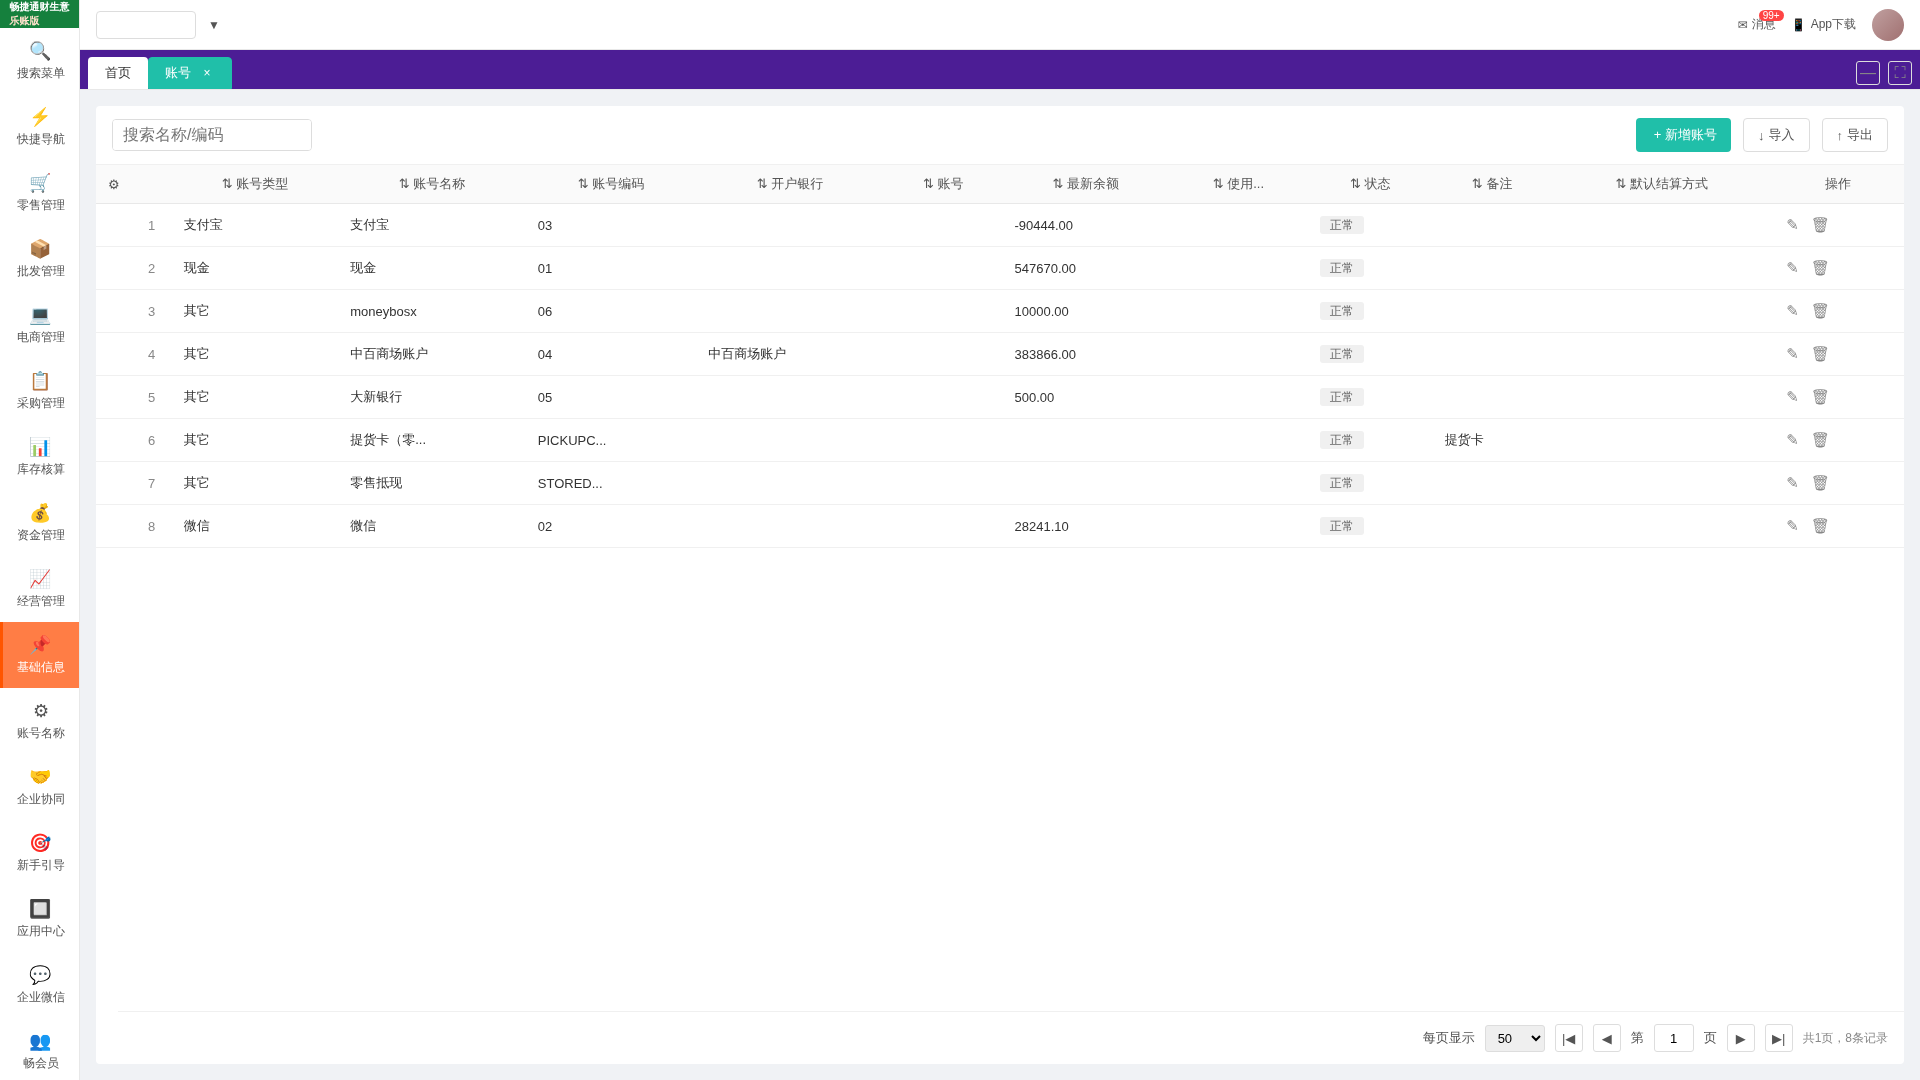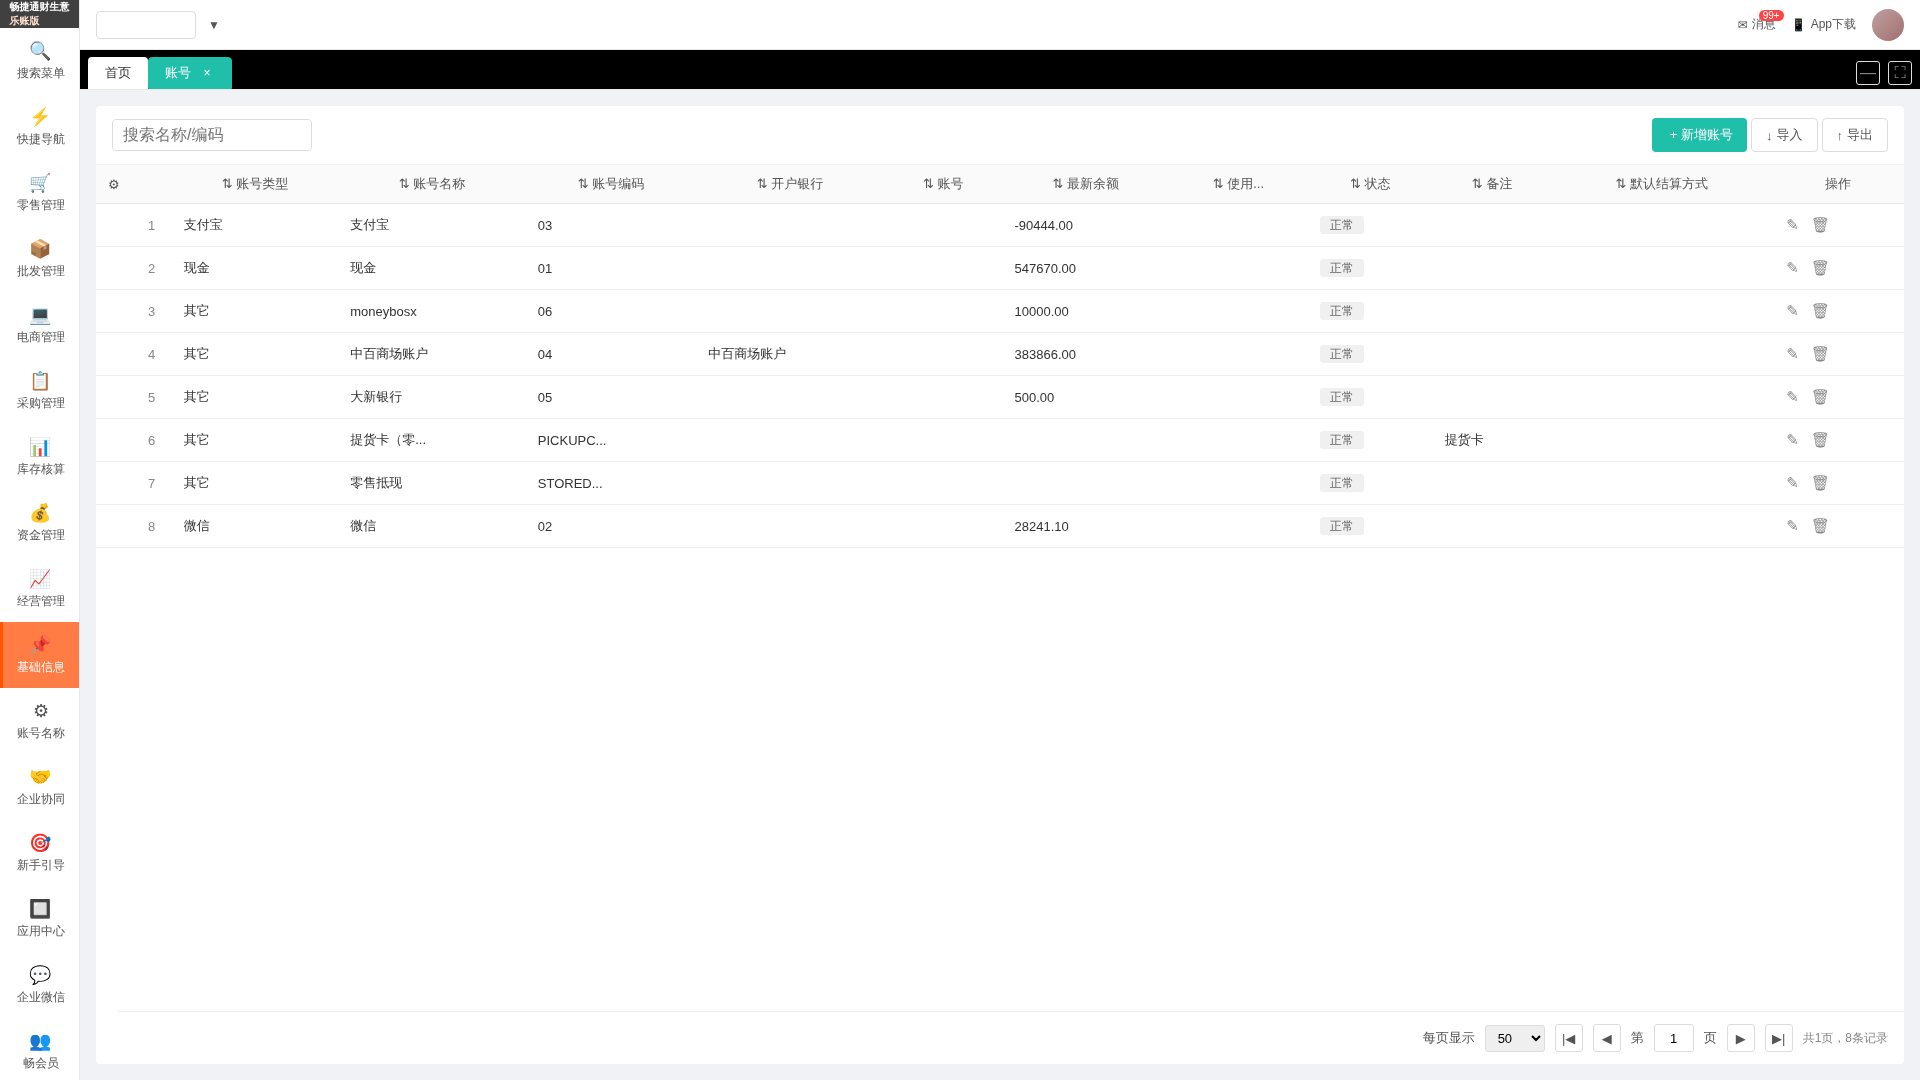--- a/index.html
+++ b/index.html
@@ -9,21 +9,21 @@
     .sidebar {
       width: 80px;
       background: #fff;
       display: flex;
       flex-direction: column;
       border-right: 1px solid #e8e8e8;
       flex-shrink: 0;
     }
     .sidebar-logo {
       height: 50px;
-      background: #404040;
+      background: #15803d;
       display: flex;
       align-items: flex-end;
       justify-content: center;
       color: #fff;
       font-size: 12px;
       font-weight: bold;
     }
     .sidebar-item {
       padding: 12px 5px;
       text-align: center;
@@ -91,21 +91,21 @@
       right: -8px;
       min-width: 16px;
       text-align: right;
     }
     .header-app { display: flex; align-items: center; gap: 4px; cursor: pointer; font-size: 12px; color: #555; }
     .header-avatar { width: 32px; height: 32px; border-radius: 50%; background: #ddd; cursor: pointer; }
 
     
     .tab-bar {
       height: 40px;
-      background: #000000;
+      background: #4c1d95;
       display: flex;
       align-items: flex-end;
       padding: 0 8px;
       border-bottom: 1px solid #e8e8e8;
       position: relative;
     }
     .tab {
       height: 32px;
       padding: 0 16px;
       display: flex;
@@ -194,21 +194,21 @@
       flex: 1;
       color: #999;
     }
     .search-btn {
       background: none;
       border: none;
       padding: 6px 8px;
       cursor: pointer;
       color: #999;
     }
-    .toolbar-right { display: flex; gap: 4px; justify-content: flex-end; }
+    .toolbar-right { display: flex; gap: 12px; justify-content: flex-end; }
     .btn-primary {
       background: #20bfa9;
       color: #fff;
       border: none;
       padding: 7px 14px;
       border-radius: 4px;
       cursor: pointer;
       font-size: 13px;
       display: flex;
       align-items: center;

